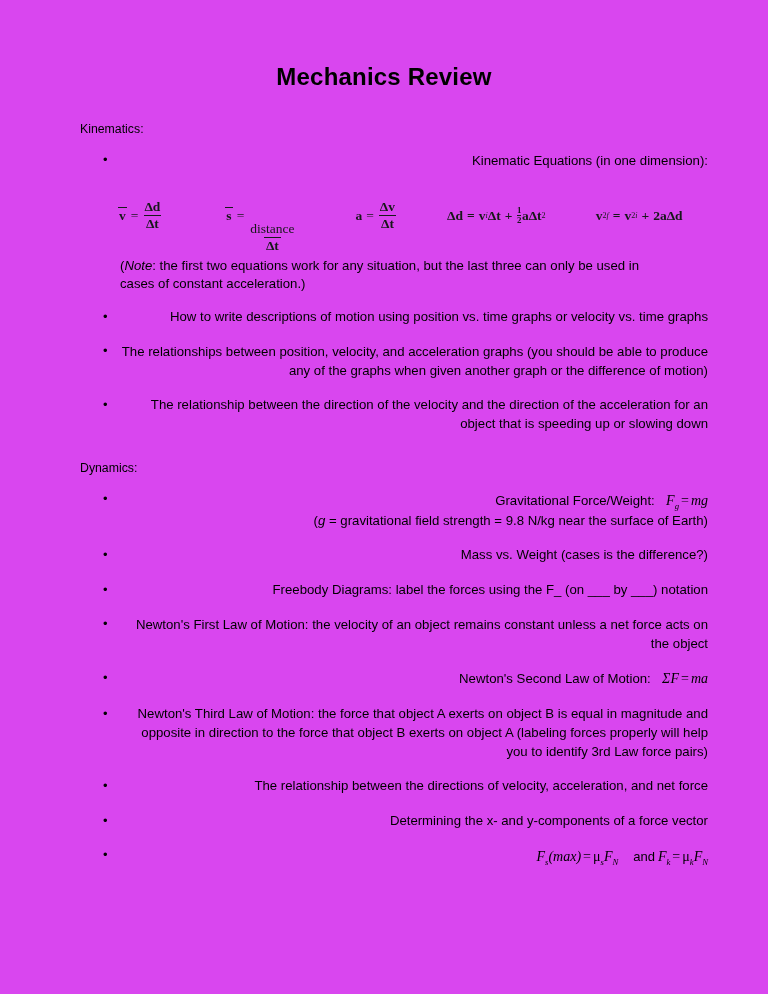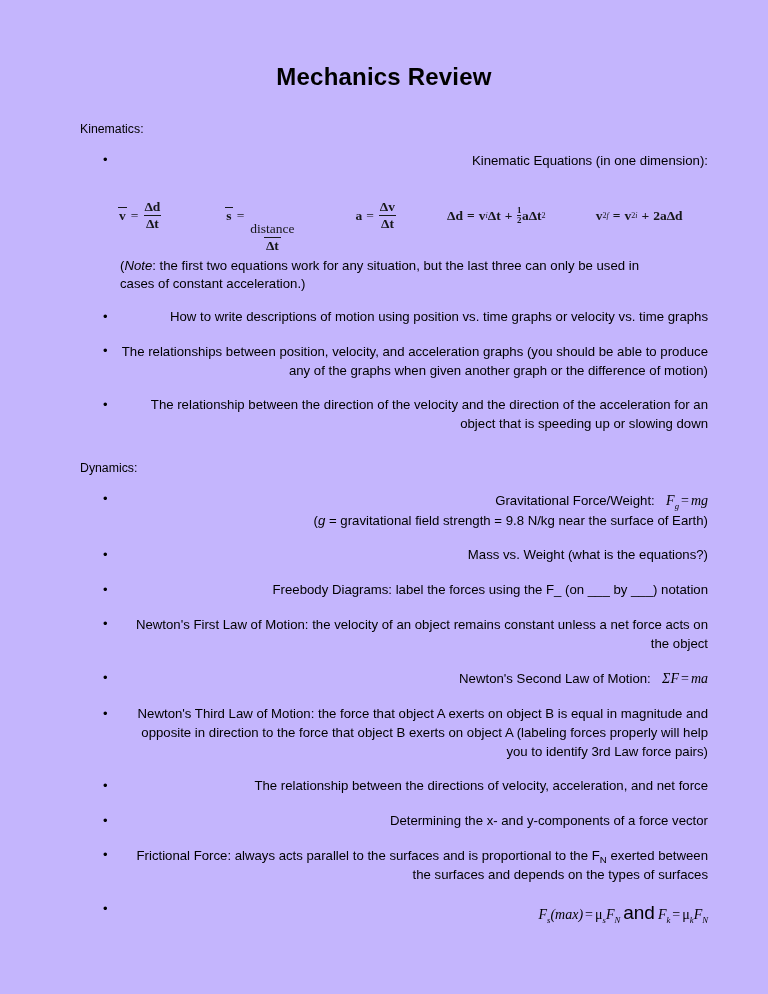--- a/index.html
+++ b/index.html
@@ -12,21 +12,21 @@
     width: 768px;
     height: 994px;
     font-family: "Liberation Sans", sans-serif;
     color: #000000;
     -webkit-font-smoothing: antialiased;
   }
   .page {
     position: relative;
     width: 768px;
     height: 994px;
-    background: #c4b5fd;
+    background: #d946ef;
     box-sizing: border-box;
     padding: 0;
     overflow: hidden;
   }
   .doc-title {
     text-align: center;
     font-size: 24px;
     font-weight: bold;
     letter-spacing: 0.2px;
     margin: 0;
@@ -184,21 +184,21 @@
     vertical-align: middle;
     font-size: 0.66em;
     line-height: 1.02;
     margin: 0 0.5px;
   }
   .halffrac .den { border-top: 1px solid #17181a; padding-top: 0px; }
   .halffrac .num { padding-bottom: 0px; }
 
   .sansub { font-size: 0.74em; vertical-align: -0.28em; line-height: 0; }
   .math-gap { display: inline-block; width: 4px; }
-  .and-word { font-family: "Liberation Sans", sans-serif; font-style: normal; font-size: 19px; padding: 0 3px; }
+  .and-word { font-family: "Liberation Sans", sans-serif; font-style: normal; font-size: 13px; padding: 0 3px; margin-left: 12px; }
   .mu { font-family: "Liberation Serif","DejaVu Serif", serif; font-style: normal; }
 </style>
 </head>
 <body>
 
 <div class="page">
 
   <h1 class="doc-title">Mechanics Review</h1>
 
   <div class="section" id="section-kinematics">
@@ -291,21 +291,21 @@
     <ul class="bullets">
 
       <li>
         <span>Gravitational Force/Weight:</span>
         <span class="math-gap"></span>
         <span class="math"><span>F</span><sub>g</sub><span class="op">=</span><span>mg</span></span>
         <span class="sub-line"><span>(</span><em>g</em><span> = gravitational field strength = 9.8 N/kg near the surface of Earth)</span></span>
       </li>
 
       <li>
-        <span>Mass vs. Weight (what is the equations?)</span>
+        <span>Mass vs. Weight (cases is the difference?)</span>
       </li>
 
       <li>
         <span>Freebody Diagrams: label the forces using the F_ (on ___ by ___) notation</span>
       </li>
 
       <li>
         <span>Newton's First Law of Motion: the velocity of an object remains constant unless a net force acts on the object</span>
       </li>
 
@@ -320,23 +320,20 @@
       </li>
 
       <li>
         <span>The relationship between the directions of velocity, acceleration, and net force</span>
       </li>
 
       <li>
         <span>Determining the x- and y-components of a force vector</span>
       </li>
 
-      <li>
-        <span>Frictional Force: always acts parallel to the surfaces and is proportional to the F</span><span class="sansub">N</span><span> exerted between the surfaces and depends on the types of surfaces</span>
-      </li>
 
       <li>
         <span class="math"><span>F</span><sub>s</sub><span>(max)</span><span class="op">=</span><span class="mu">μ</span><sub>s</sub><span>F</span><sub>N</sub><span class="and-word">and</span><span>F</span><sub>k</sub><span class="op">=</span><span class="mu">μ</span><sub>k</sub><span>F</span><sub>N</sub></span>
       </li>
     </ul>
   </div>
 
 </div>
 
 </body></html>

